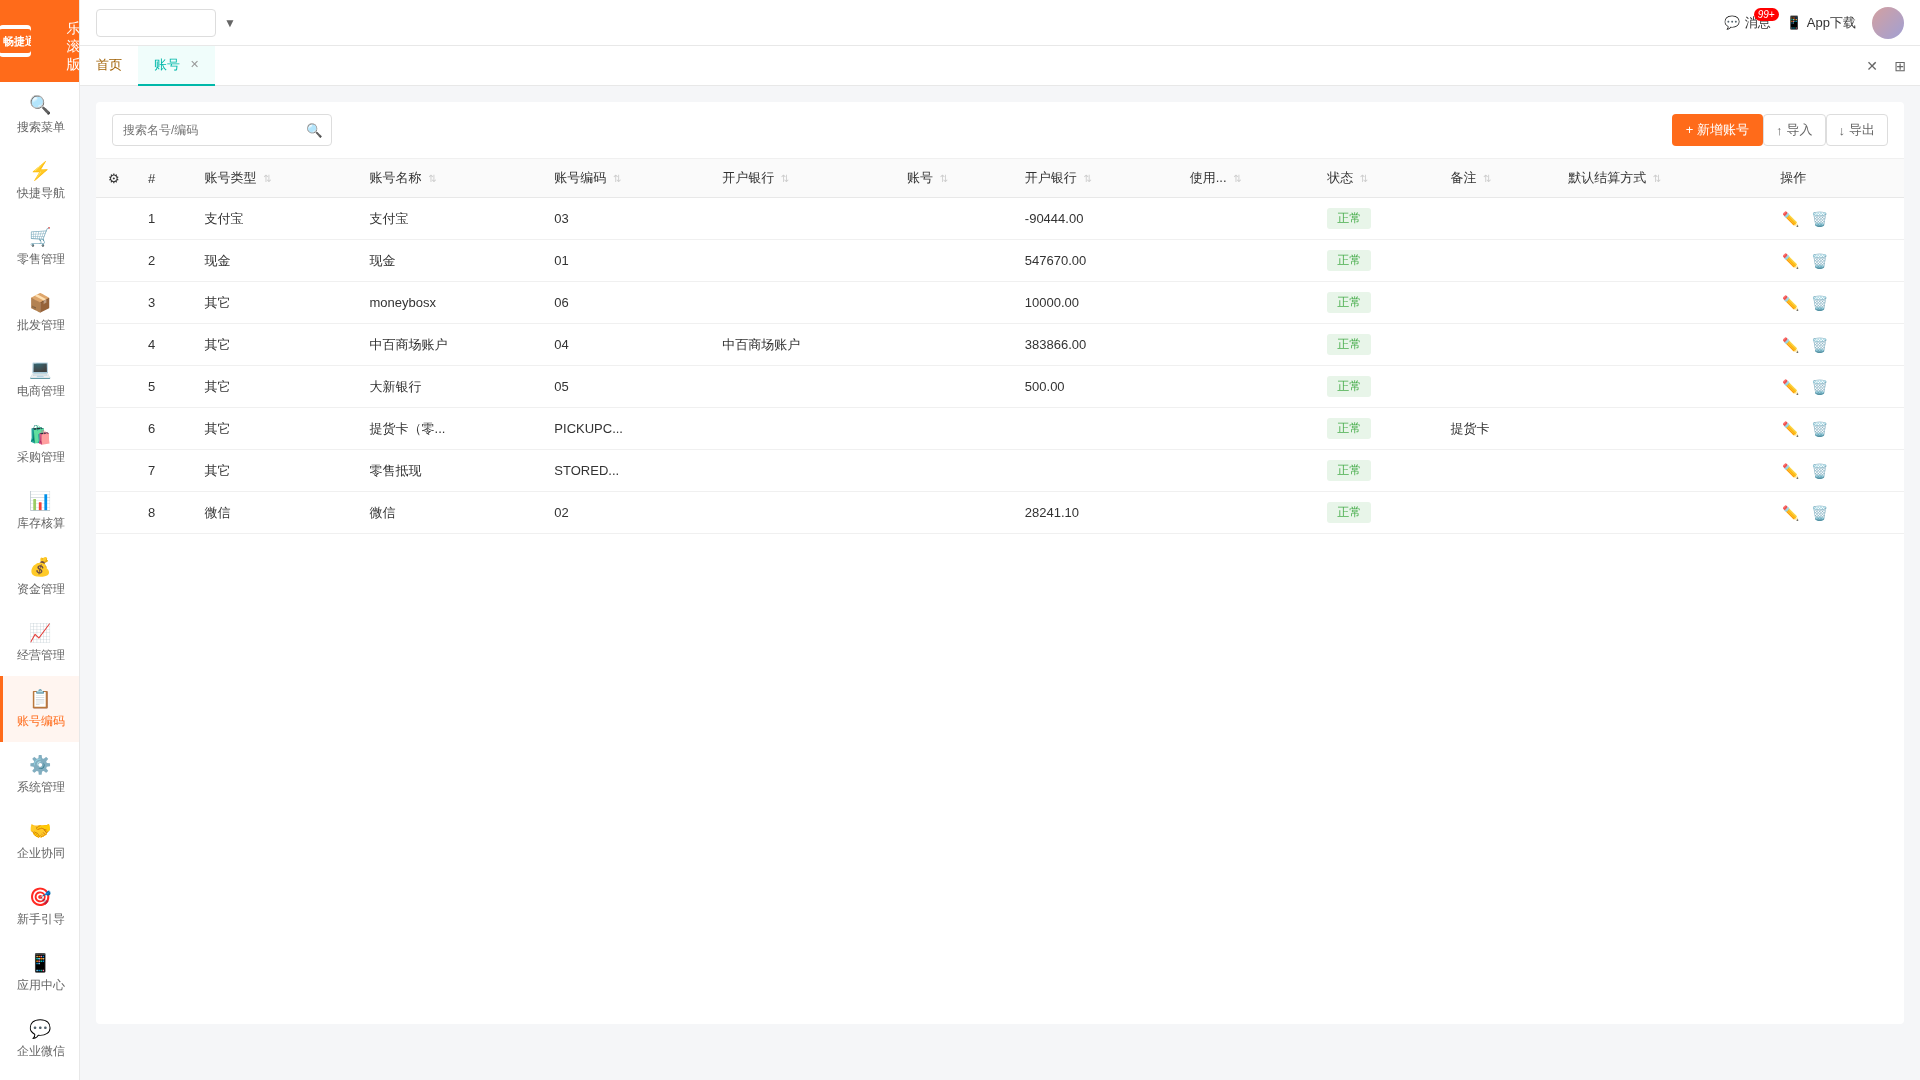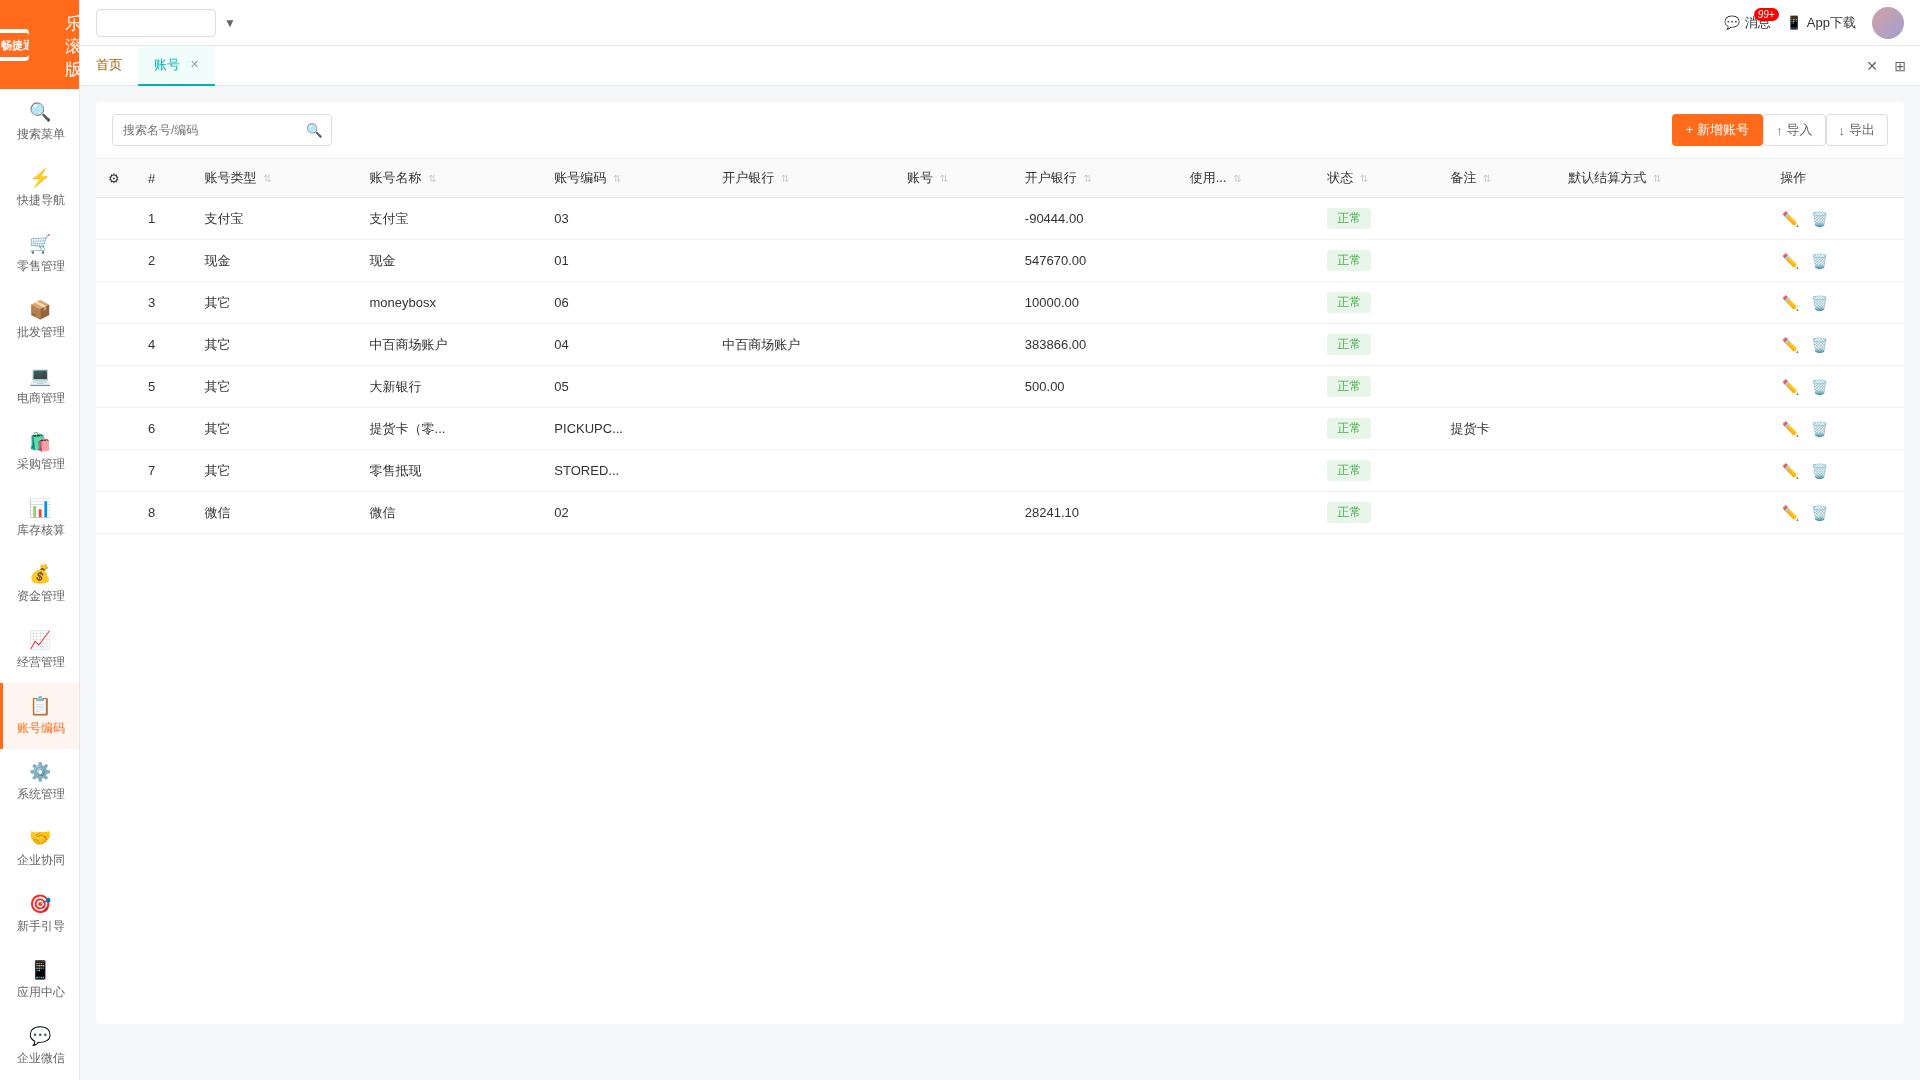--- a/index.html
+++ b/index.html
@@ -33,22 +33,22 @@
       border-radius: 4px;
       display: flex;
       align-items: center;
       justify-content: center;
       font-size: 10px;
       color: #ff6b1a;
       font-weight: bold;
     }
     .sidebar-logo-text {
       color: #fff;
-      font-size: 17px;
-      margin-top: 4px;
+      font-size: 14px;
+      margin-top: 12px;
     }
     .sidebar-item {
       width: 100%;
       padding: 12px 4px;
       display: flex;
       flex-direction: column;
       align-items: center;
       cursor: pointer;
       color: #666;
       font-size: 12px;

